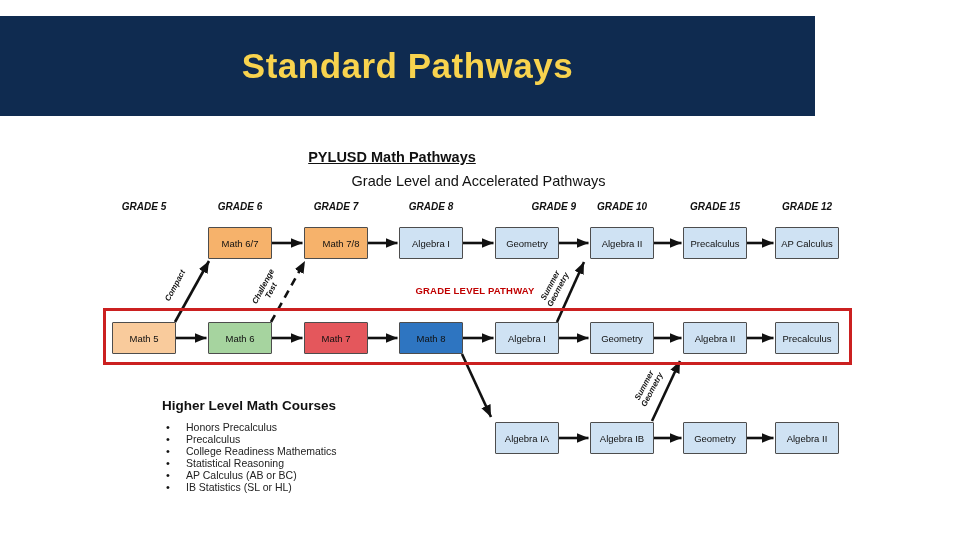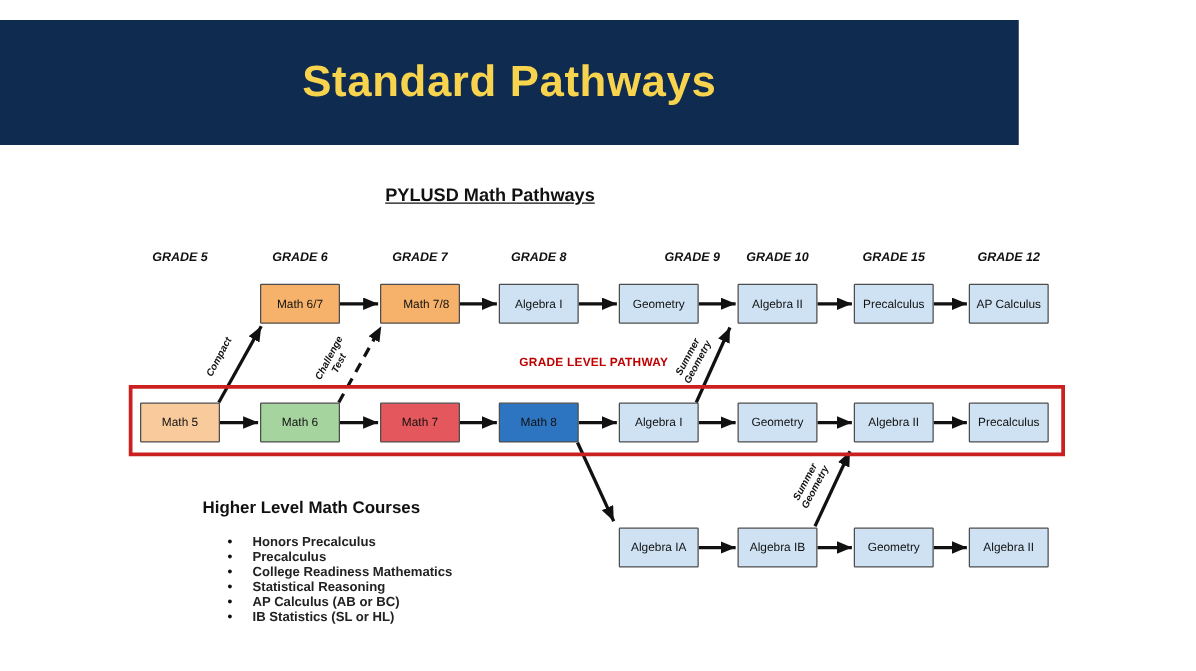--- a/index.html
+++ b/index.html
@@ -41,38 +41,39 @@
     position:absolute;left:103px;top:308px;width:749px;height:57px;
     box-sizing:border-box;border:3px solid #cb2020;
   }
   .pathway-label{
     position:absolute;left:375px;top:285px;width:200px;text-align:center;
     font-size:9.5px;font-weight:700;letter-spacing:.2px;
   }
   .arrow-layer{position:absolute;left:0;top:0;width:957px;height:537px;pointer-events:none;}
   .courses{position:absolute;left:162px;top:398px;width:300px;}
   .courses h2{margin:0 0 9px 0;font-size:13.5px;font-weight:700;color:#111;}
-  .courses ul{margin:16px;padding:0;list-style:none;font-weight:bold;}
+  .courses ul{margin:0;padding:0;list-style:none;}
   .courses li{
     position:relative;padding-left:24px;font-size:10.5px;line-height:11.9px;color:#222;
   }
   .courses li::before{
     content:"\2022";position:absolute;left:4px;top:0;font-size:11px;color:#111;
   }
 </style>
 </head>
 <body>
 
 <div class="page">
 
   <div class="banner" id="banner" style="background: rgb(15, 43, 80);">
     <h1 style="color: rgb(248, 211, 78);">Standard Pathways</h1>
   </div>
 
   <div class="diagram-title">PYLUSD Math Pathways</div>
+  <div class="diagram-subtitle">Grade Level and Accelerated Pathways</div>
 
   <svg class="arrow-layer" id="arrow-layer" width="957" height="537" viewBox="0 0 957 537" xmlns="http://www.w3.org/2000/svg">
     <defs>
       <marker id="ah" markerUnits="userSpaceOnUse" markerWidth="14" markerHeight="12" refX="12" refY="5" orient="auto">
         <polygon points="0,0 12,5 0,10" fill="#111"></polygon>
       </marker>
     </defs>
   <line x1="272" y1="243" x2="302.5" y2="243" stroke="#111" stroke-width="2.6" marker-end="url(#ah)"></line>
       <line x1="368" y1="243" x2="397.5" y2="243" stroke="#111" stroke-width="2.6" marker-end="url(#ah)"></line>
       <line x1="463" y1="243" x2="493.5" y2="243" stroke="#111" stroke-width="2.6" marker-end="url(#ah)"></line>

